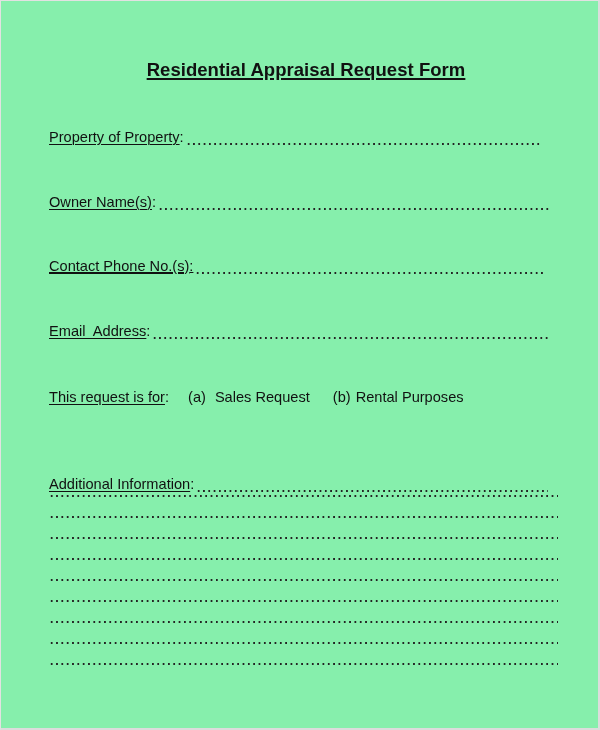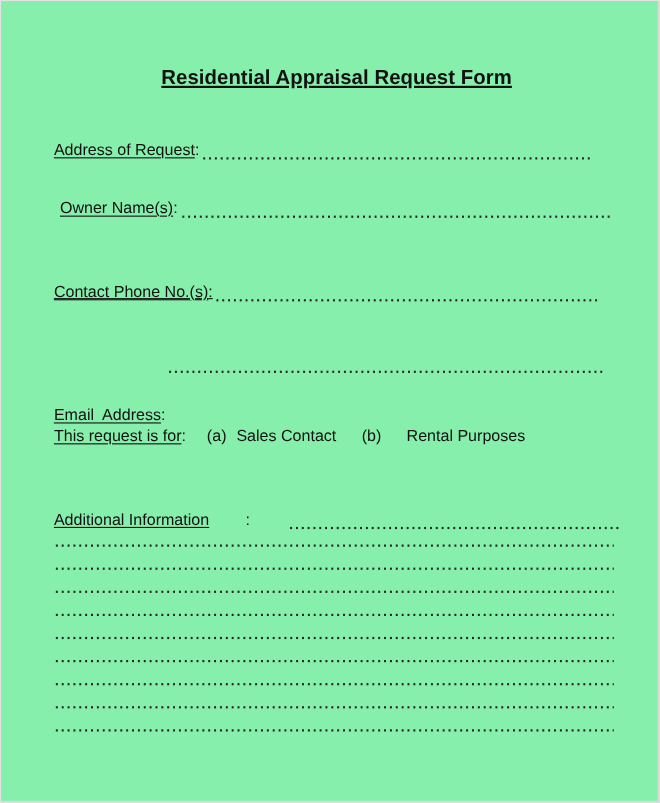--- a/index.html
+++ b/index.html
@@ -57,21 +57,21 @@
     }
     .options {
       display: flex;
       align-items: center;
       font-size: 14.6px;
     }
     .options .sep { margin-left: 2px; }
     .options .opt-marker { margin-left: 19px; }
     .options .opt-text { margin-left: 9px; }
     .options .opt-marker-b { margin-left: 23px; }
-    .options .opt-text-b { margin-left: 23px; }
+    .options .opt-text-b { margin-left: 5px; }
     .blank-line {
       position: absolute;
       left: 48px;
       width: 509px;
       height: 2px;
       background-image: radial-gradient(circle, #222 0.9px, transparent 1.1px);
       background-size: 5.33px 2px;
       background-repeat: repeat-x;
     }
     .field-dotline {
@@ -86,53 +86,53 @@
     }
   </style>
 </head>
 <body>
 
 <div class="page">
 
   <div class="title">Residential Appraisal Request Form</div>
 
   <div class="field" style="top:128px; width:506px;">
-    <span class="label">Address of Request</span>
+    <span class="label">Property of Property</span>
     <span>:</span>
     <span class="field-dotline" style="width:354px;"></span>
   </div>
 
-  <div class="field" style="top:181px; width:512px;justify-content:center;">
+  <div class="field" style="top:193px; width:512px;">
     <span class="label">Owner Name(s)</span>
     <span>:</span>
     <span class="field-dotline" style="width:392px;"></span>
   </div>
 
   <div class="field" style="top:257px; width:510px;text-decoration:underline;">
     <span class="label">Contact Phone No.(s)</span>
     <span>:</span>
     <span class="field-dotline" style="width:348px;"></span>
   </div>
 
   <div class="field" style="top:322px; width:512px;">
-    <span class="label" style="white-space:pre;margin-top:47px;">Email  Address</span>
+    <span class="label" style="white-space:pre;">Email  Address</span>
     <span>:</span>
     <span class="field-dotline" style="width:396px;"></span>
   </div>
 
   <div class="field options" style="top:386px;">
     <span class="label">This request is for</span>
     <span class="sep" style="margin-left:0;">:</span>
     <span class="opt-marker">(a)</span>
-    <span class="opt-text">Sales Contact</span>
+    <span class="opt-text">Sales Request</span>
     <span class="opt-marker-b">(b)</span>
     <span class="opt-text-b">Rental Purposes</span>
   </div>
 
-  <div class="field" style="top:464px; width:514px;gap:33px;">
+  <div class="field" style="top:475px; width:514px;">
     <span class="label">Additional Information</span>
     <span>:</span>
     <span class="field-dotline" style="width:352px;"></span>
   </div>
 
   <div class="blank-line" style="top:494px;"></div>
   <div class="blank-line" style="top:515px;"></div>
   <div class="blank-line" style="top:536px;"></div>
   <div class="blank-line" style="top:557px;"></div>
   <div class="blank-line" style="top:578px;"></div>

